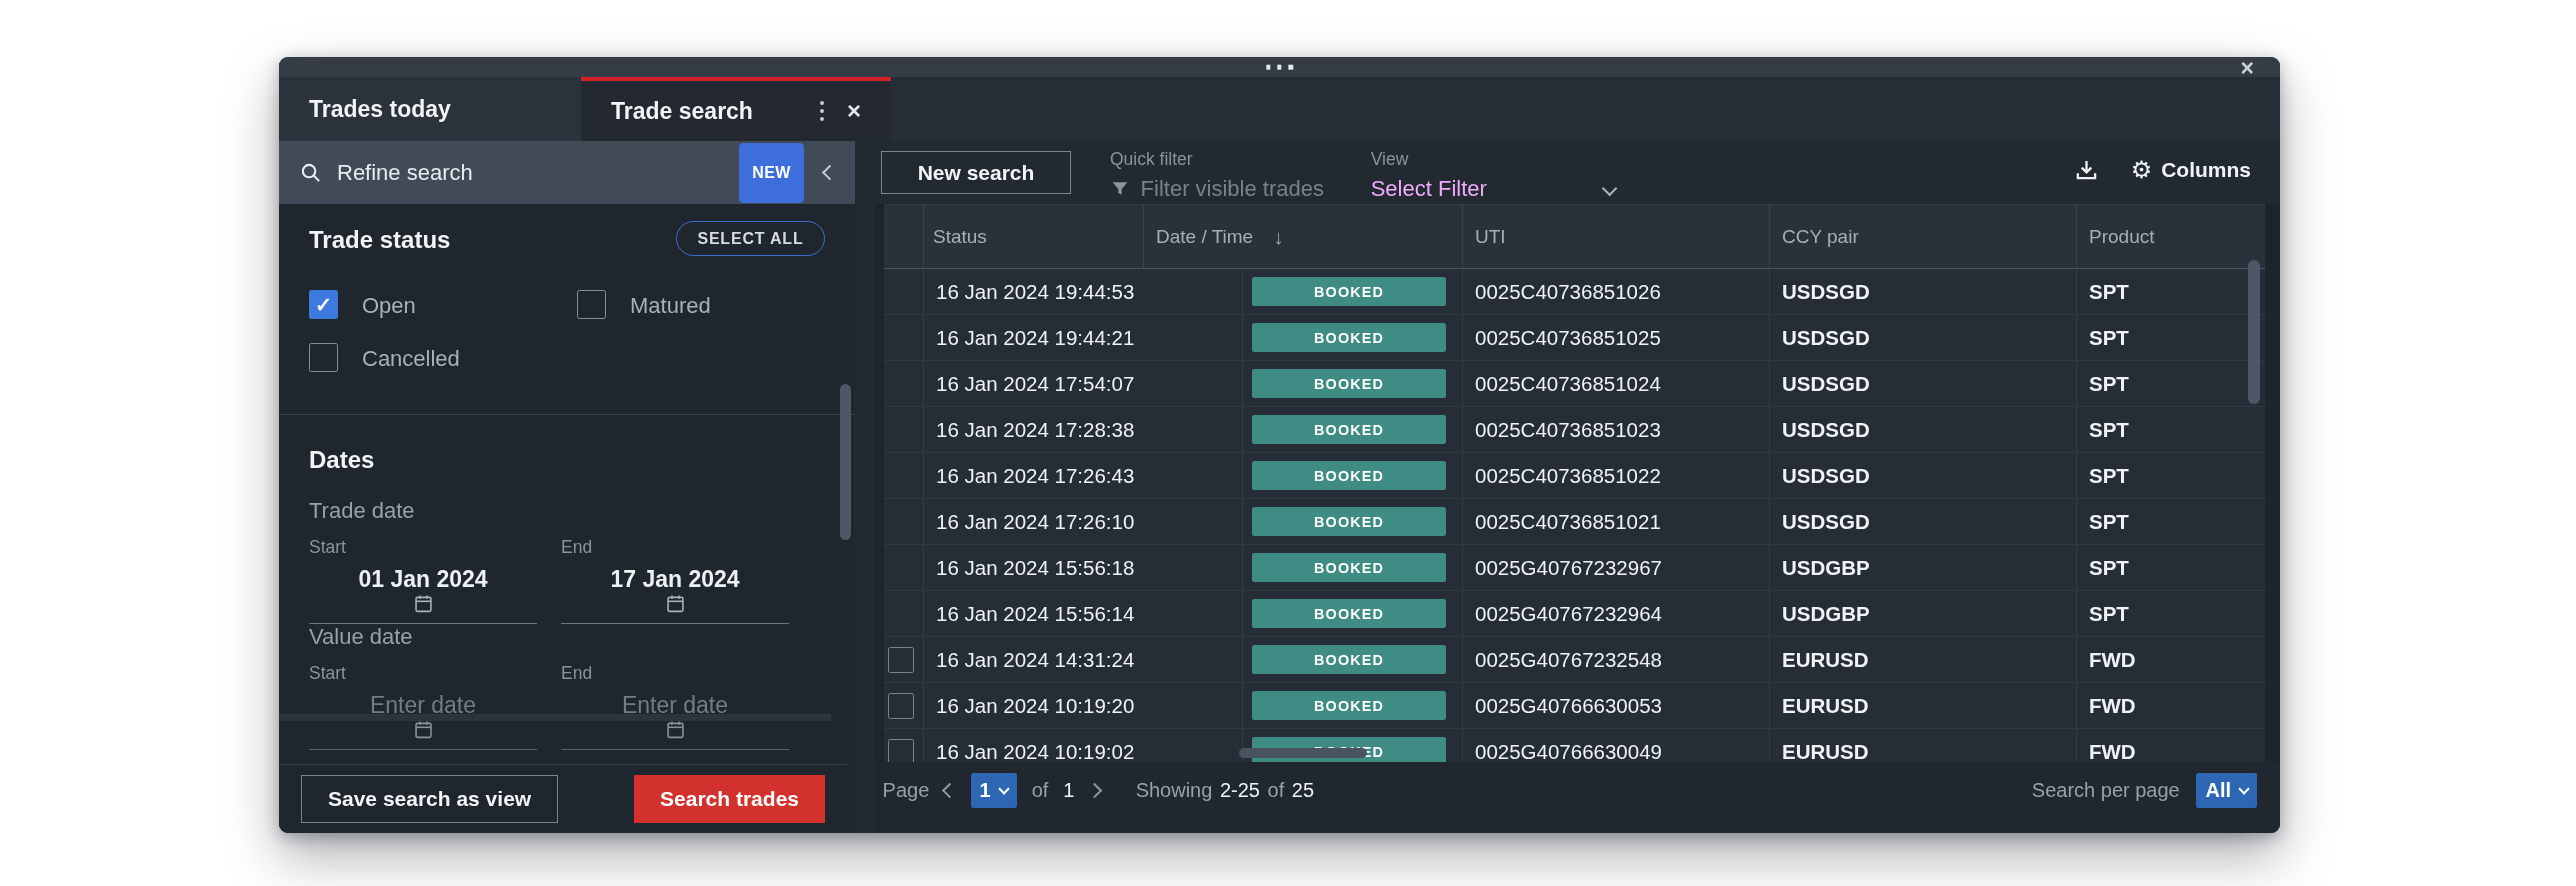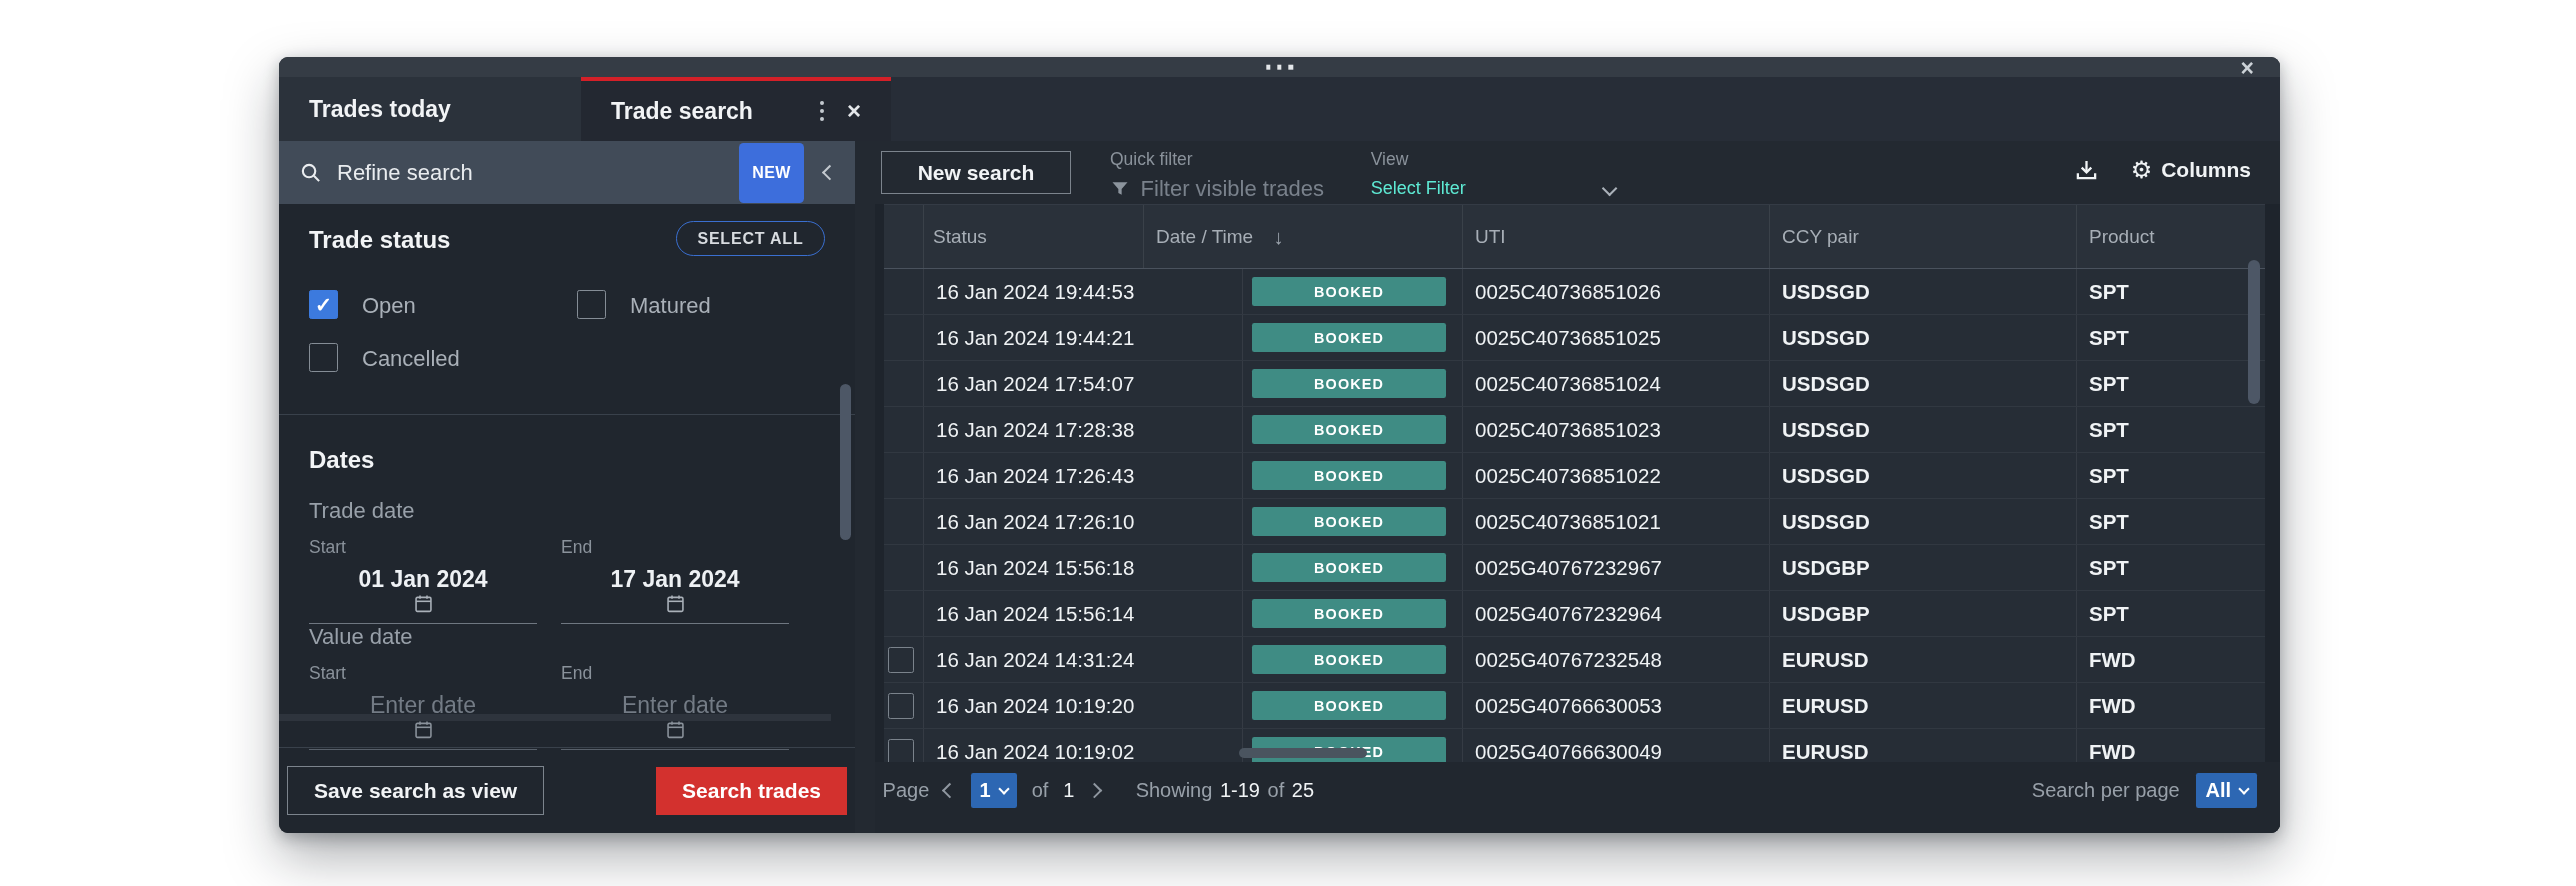--- a/index.html
+++ b/index.html
@@ -46,34 +46,34 @@
   .sb-sub { position:absolute; left:30px; font-size:22px; color:#98a0a9; }
   .date-field { position:absolute; width:228px; }
   .date-field .fl { font-size:17.5px; color:#8a929b; }
   .date-field .frow { display:flex; align-items:center; margin-top:7.6px;flex-direction:column; }
   .date-field .fval { font-size:23px; font-weight:bold; color:#eef1f4; flex:1; }
   .date-field .fval.placeholder { font-weight:normal; color:#737b85; }
   .date-field .fline { height:1.5px; background:#6f7781; margin-top:9px; }
   .date-field .fline.dim { background:#59616b; }
   .sb-track { position:absolute; left:0; top:573px; width:552px; height:6.8px; background:#2e343d; }
   .sb-scroll { position:absolute; right:3.8px; top:243px; width:11.4px; height:156px; border-radius:6px; background:#4d5766; }
-  .sb-footer { position:absolute; left:0; right:0; bottom:0; height:86px; border-top:0.8px solid #39414b; display:flex; align-items:center; justify-content:space-between; padding:0 8px; }
+  .sb-footer { position:absolute; left:0; right:8px; bottom:0; height:69px; border-top:0.8px solid #39414b; display:flex; align-items:center; justify-content:space-between; padding:0 22px; }
   .btn-outline { border:0.8px solid #7c848d; background:transparent; color:#f2f4f6; font-size:21px; font-weight:bold; padding:11.4px 26px; font-family:inherit; }
   .btn-red { border:none; background:#d3312e; color:#ffffff; font-size:21px; font-weight:bold; padding:12px 26px; font-family:inherit; }
   
   .main { flex:1; display:flex; flex-direction:column; min-width:0; background:#232931; }
   .toolbar { height:63px; flex:0 0 auto; display:flex; align-items:flex-start; padding-left:6px; position:relative; }
   .btn-newsearch { margin-top:10px; width:190px; height:43px; display:flex; align-items:center; justify-content:center; }
   .tfield { margin-top:7.6px; width:247px; display:flex; flex-direction:column; }
   .tfield.qf { margin-left:39px; }
   .tfield.vw { margin-left:13.7px; width:244px; }
   .tfield .tl { font-size:17.5px; color:#8a929b; }
   .tfield .trow { display:flex; align-items:center; margin-top:6px; height:26px; }
   .tfield .tplaceholder { font-size:22px; color:#79818b; margin-left:10.6px; }
-  .tfield .tvalue { font-size:18px; color:#5eead4; flex:1; }
+  .tfield .tvalue { font-size:22px; color:#f0abfc; flex:1; }
   .tfield .tline { height:1.5px; background:#6b737c; margin-top:6.8px; }
   .toolbar-right { margin-left:auto; display:flex; align-items:center; gap:33px; margin-right:29px; margin-top:16.7px; }
   .gear { font-size:24px; color:#f0f3f5; line-height:1; }
   .columns-label { font-size:21px; font-weight:bold; color:#f0f3f5; margin-left:9px; }
   
   .table-outer { flex:1; display:flex; min-height:0; }
   .strip-l { width:9px; background:#1e242c; flex:0 0 auto; }
   .strip-r { width:15px; background:#1e242c; flex:0 0 auto; }
   .table-core { flex:1; background:#262d36; display:flex; flex-direction:column; position:relative; overflow:hidden; border-top:0.8px solid #343b45; }
   .thead { height:64px; flex:0 0 auto; display:flex; background:#2a313a; border-bottom:1.5px solid #4a525d; }
@@ -418,21 +418,21 @@
           <span class="blue-box">
             <span class="bval">1</span>
             <span class="chev down"></span>
           </span>
           <span>of</span>
           <span class="white">1</span>
           <span class="chev right pg-chev"></span>
         </div>
         <div class="showing">
           <span>Showing</span>
-          <span class="white">1-19</span>
+          <span class="white">2-25</span>
           <span>of</span>
           <span class="white">25</span>
         </div>
         <div class="results">
           <span>Search per page</span>
           <span class="blue-box">
             <span class="bval">All</span>
             <span class="chev down"></span>
           </span>
         </div>

